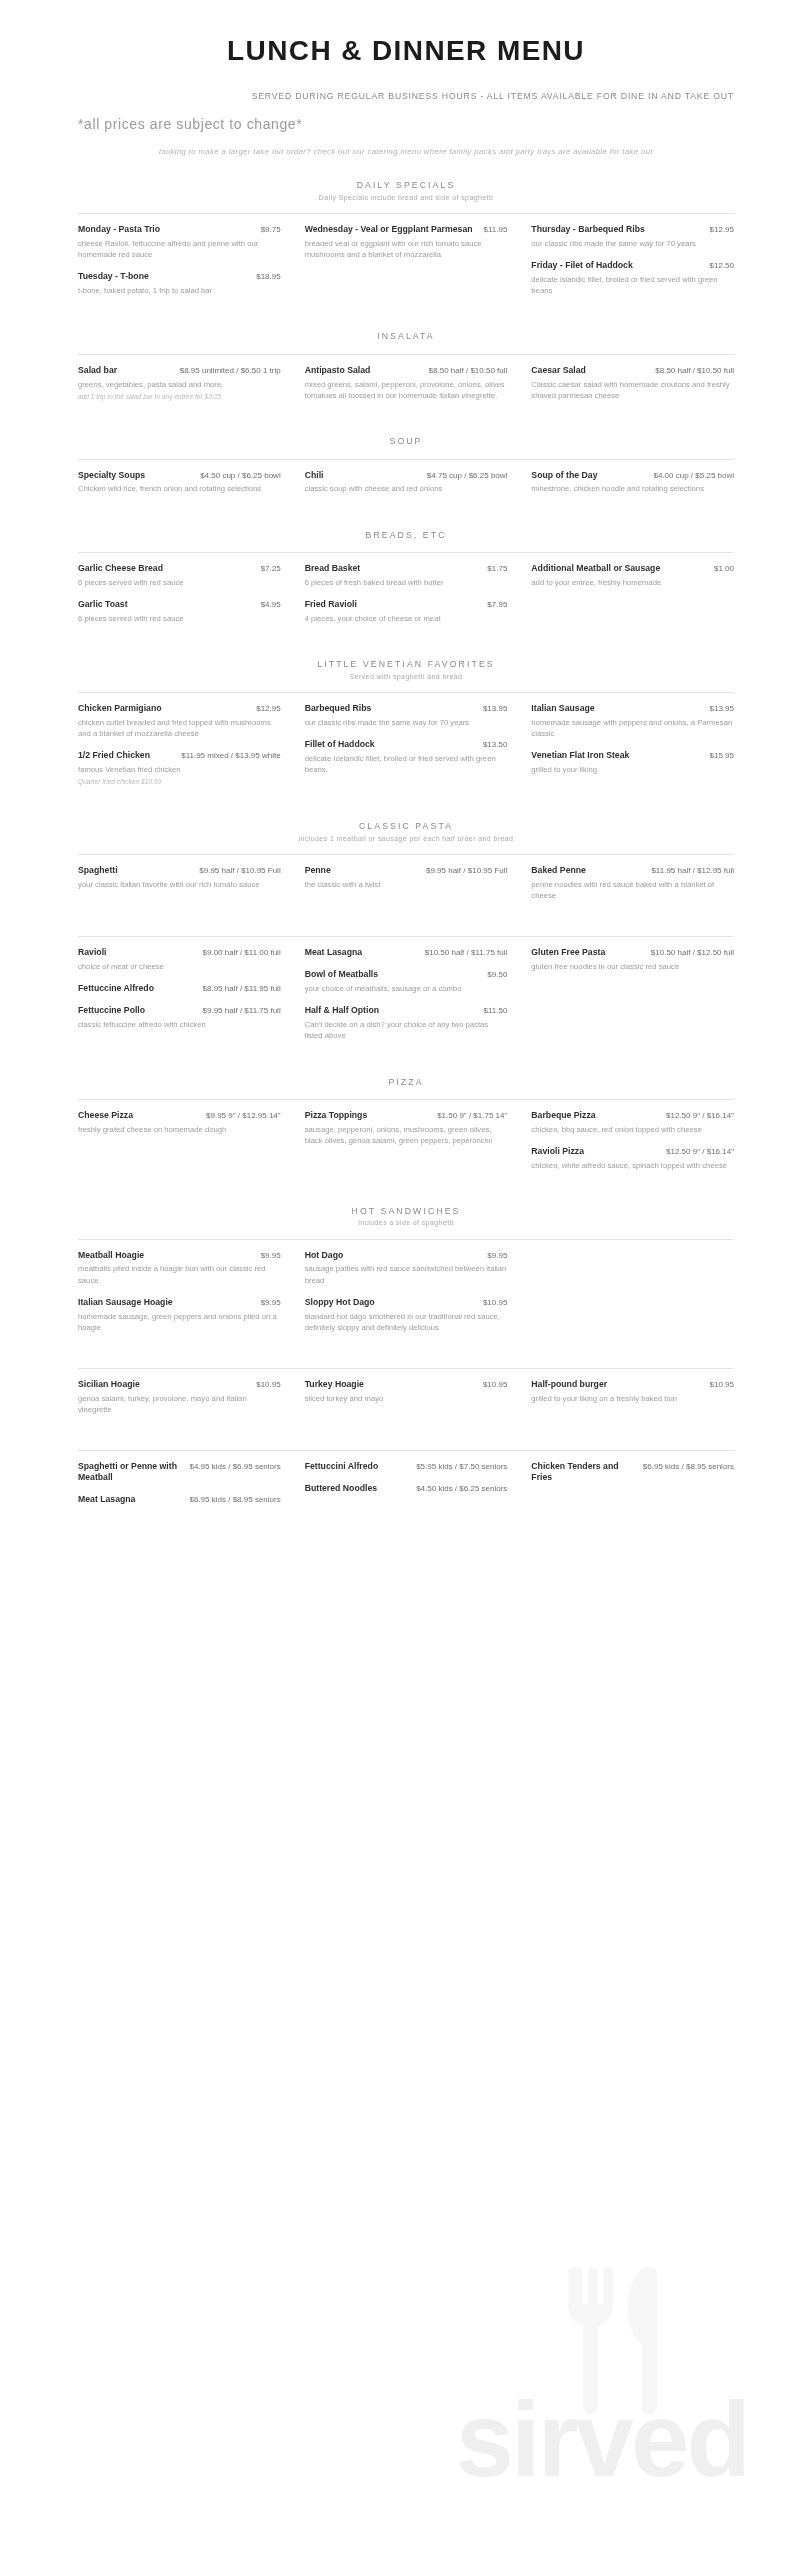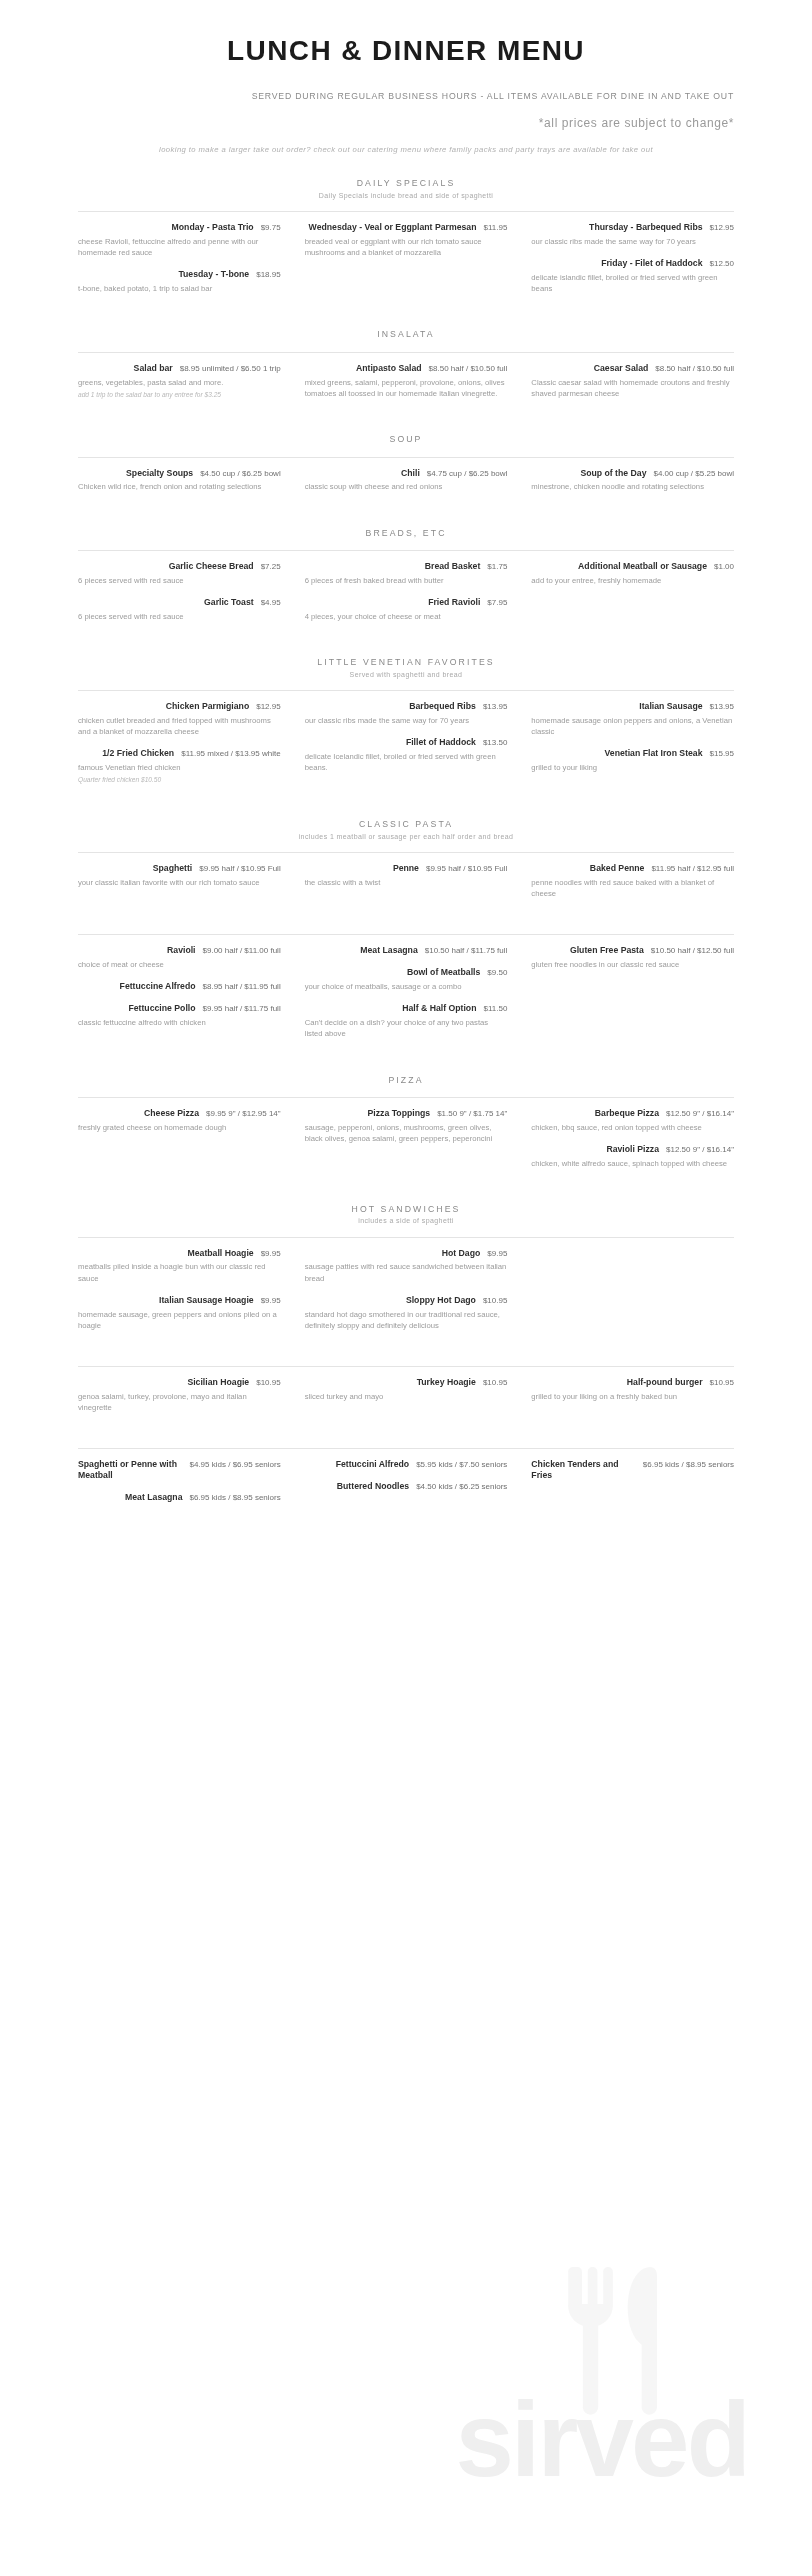--- a/index.html
+++ b/index.html
@@ -50,22 +50,22 @@
     color: #1c1c1c;
   }
   .subtitle {
     text-align: right;
     font-size: 8.7px;
     letter-spacing: 0.8px;
     color: #8a8a8a;
     margin: 0 0 15.4px 0;
   }
   .note {
-    text-align: right;
-    font-size: 12px;
+    text-align: left;
+    font-size: 14px;
     letter-spacing: 0.6px;
     color: #9a9a9a;
     margin: 0 0 15.4px 0;
   }
   .note-italic {
     text-align: center;
     font-size: 7.7px;
     letter-spacing: 0.4px;
     color: #b0b0b0;
     font-style: italic;
@@ -97,21 +97,21 @@
     display: flex;
     gap: 24px;
     padding-top: 9.8px;
   }
   .col { flex: 1 1 0; min-width: 0; }
 
   .item { margin-bottom: 11.2px; }
   .item-line {
     display: flex;
     align-items: baseline;
-    justify-content: flex-end;
+    justify-content: space-between;
     gap: 7px;
   }
   .item-name {
     font-size: 8.7px;
     font-weight: bold;
     color: #2f2f2f;
     line-height: 1.25;
   }
   .item-price {
     font-size: 8px;
@@ -364,21 +364,21 @@
                 </div>
                 <div class="item-desc">delicate Icelandic fillet, broiled or fried served with green beans.</div>
               </div>
             </div>
             <div class="col">
               <div class="item">
                 <div class="item-line">
                   <div class="item-name">Italian Sausage</div>
                   <div class="item-price">$13.95</div>
                 </div>
-                <div class="item-desc">homemade sausage onion peppers and onions, a Venetian classic</div>
+                <div class="item-desc">homemade sausage with peppers and onions, a Parmesan classic</div>
               </div>
               <div class="item">
                 <div class="item-line">
                   <div class="item-name">Venetian Flat Iron Steak</div>
                   <div class="item-price">$15.95</div>
                 </div>
                 <div class="item-desc">grilled to your liking</div>
               </div>
             </div>
           </div>

